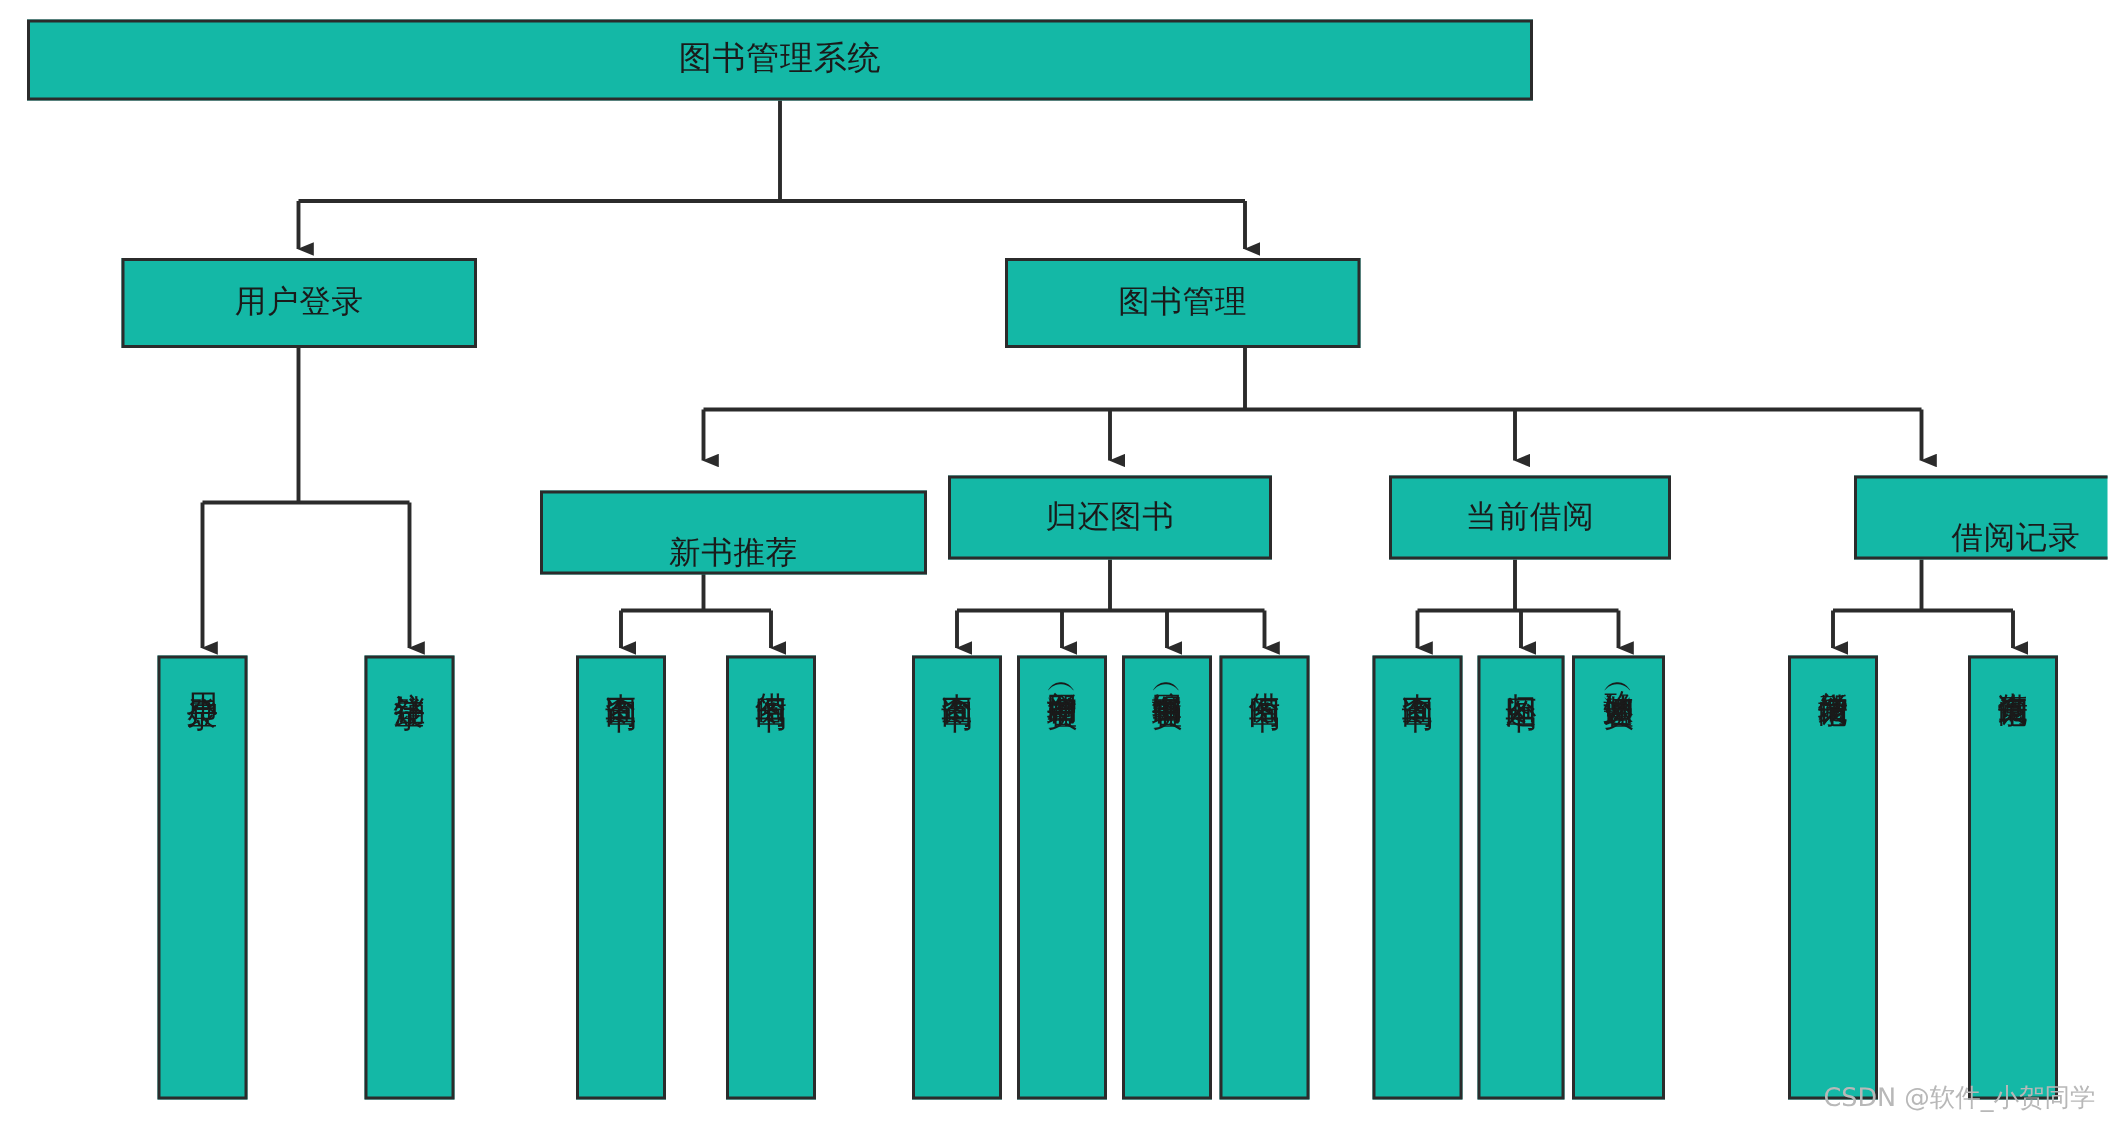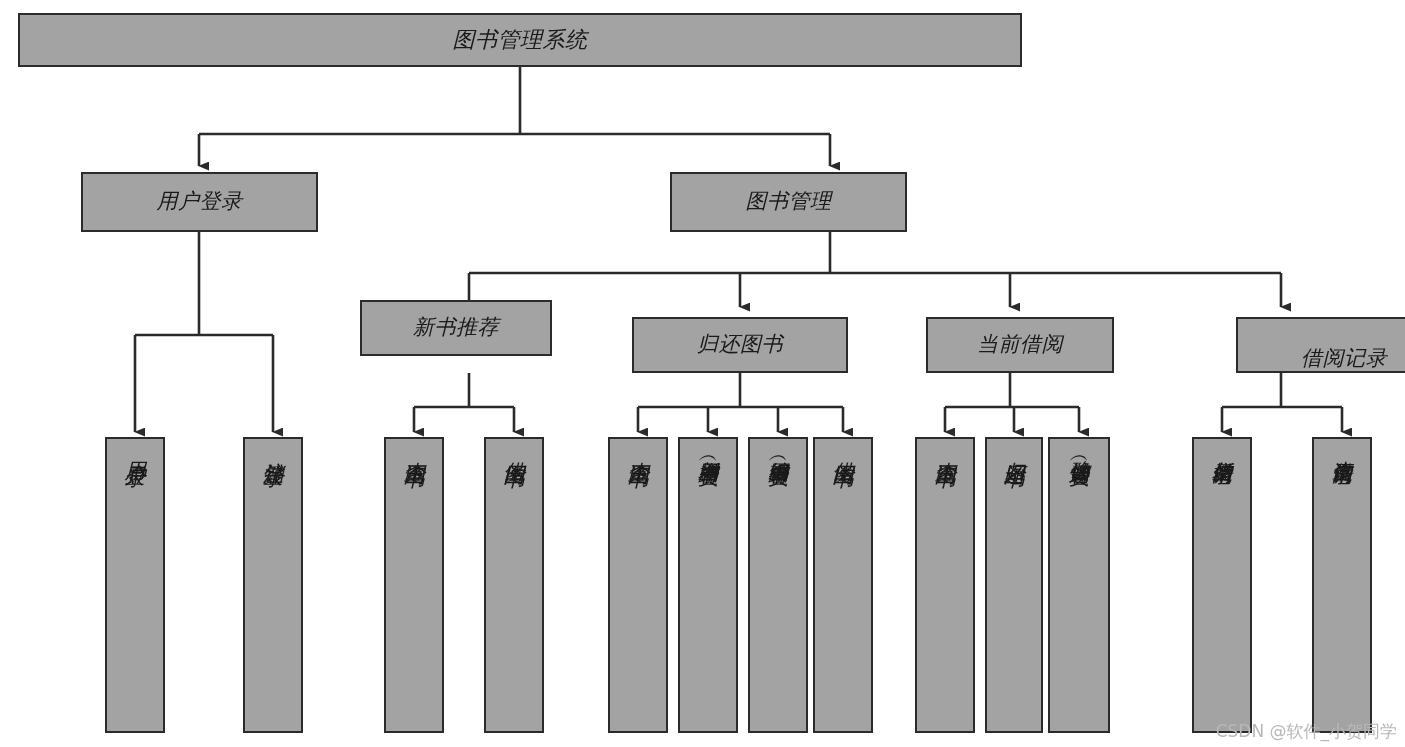--- a/index.html
+++ b/index.html
@@ -17,27 +17,26 @@
   }
   #edges {
     position: absolute;
     left: 0; top: 0;
     width: 1405px; height: 747px;
     pointer-events: none;
   }
   .node {
     position: absolute;
     border: 2px solid #2b2b2b;
-    background: #a3a3a3;
+    background: #14b8a6;
     display: flex;
     align-items: center;
     justify-content: center;
     color: #1a1a1a;
     z-index: 2;
-    font-style: italic;
   }
   .node.horiz {
     font-size: 21px;
     letter-spacing: 0.5px;
     line-height: 1.2;
     white-space: nowrap;
   }
   .node.root { font-size: 22px; }
   .node.leaf {
     align-items: flex-start;
@@ -126,21 +125,21 @@
     <span>图书管理系统</span>
   </div>
 
   <div class="node horiz" style="left:81px; top:172px; width:237px; height:60px;">
     <span>用户登录</span>
   </div>
   <div class="node horiz" style="left:670px; top:172px; width:237px; height:60px;">
     <span>图书管理</span>
   </div>
 
-  <div class="node horiz" style="left:360px; top:300px; width:192px; height:56px;">
+  <div class="node horiz" style="left:360px; top:327px; width:258px; height:56px;align-items:flex-end;">
     <span>新书推荐</span>
   </div>
   <div class="node horiz" style="left:632px; top:317px; width:216px; height:56px;">
     <span>归还图书</span>
   </div>
   <div class="node horiz" style="left:926px; top:317px; width:188px; height:56px;">
     <span>当前借阅</span>
   </div>
   <div class="node horiz" style="left:1236px; top:317px; width:216px; height:56px;align-items:flex-end;">
     <span>借阅记录</span>

